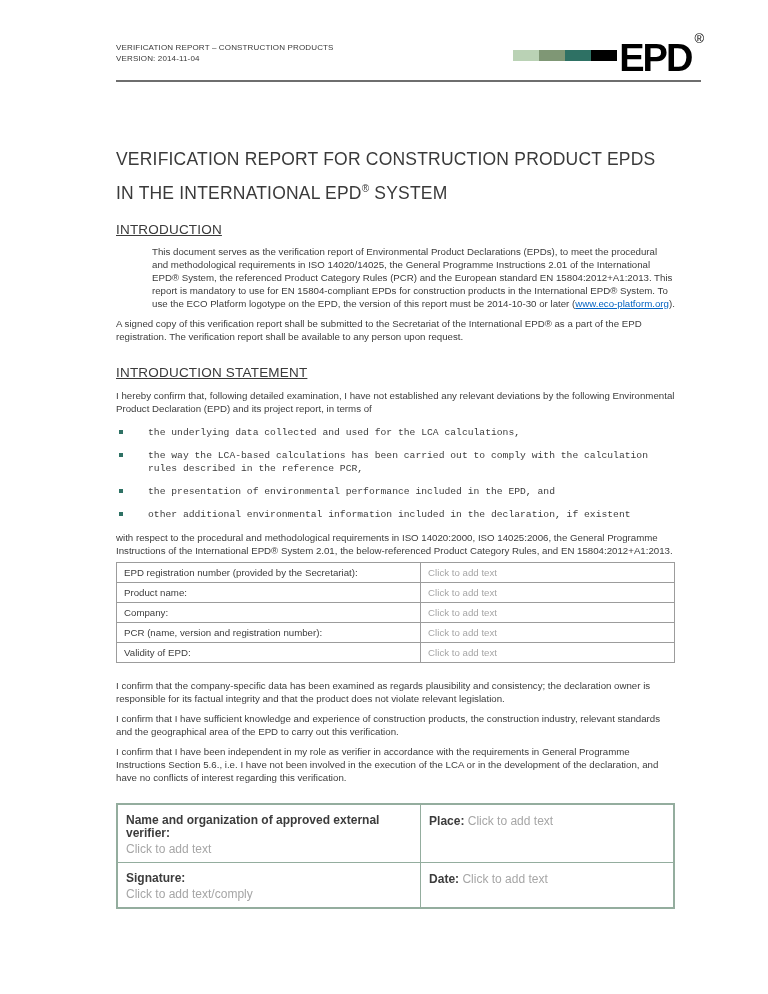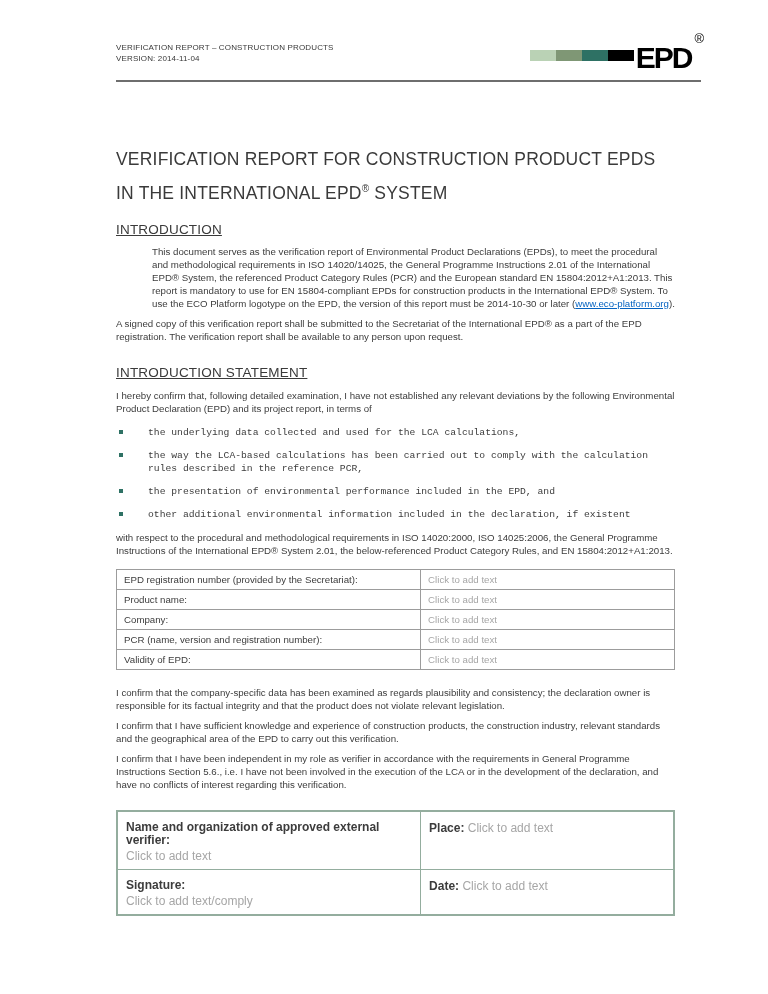--- a/index.html
+++ b/index.html
@@ -9,40 +9,40 @@
     position:relative; width:712px; height:994px; margin:0 auto;
     background:#ffffff; padding:42px 65px 0 88px; overflow:hidden;
   }
   
   .header { width:585px; }
   .header-row { display:flex; justify-content:space-between; align-items:flex-start; }
   .meta { font-size:8px; line-height:11px; letter-spacing:.15px; color:#383838; }
   .logo { display:flex; align-items:flex-start; margin-top:1px; }
   .logo-blocks { display:flex; margin-top:7px; }
   .logo-block { width:26px; height:11px; display:block; }
-  .logo-text { font-size:30px; font-weight:700; letter-spacing:-2px; line-height:30px; color:#000; margin-left:2px; }
+  .logo-text { font-size:38px; font-weight:700; letter-spacing:-2px; line-height:30px; color:#000; margin-left:2px; }
   .logo-reg { font-size:13px; font-weight:400; letter-spacing:0; position:relative; top:-12px; left:3px; color:#000; }
   .header-rule { border:none; border-top:2px solid #6e6e6e; margin-top:7px; width:100%; }
   
   .doc-title { margin-top:62px; font-size:17.5px; line-height:30px; color:#3a3a3a; letter-spacing:.2px; }
   .doc-title sup { font-size:10px; }
   
   .h2 { font-size:13.5px; line-height:18px; color:#3a3a3a; letter-spacing:.2px;text-decoration:underline; }
   .h2.intro { margin-top:13px; }
   .h2.stmt  { margin-top:21px; }
   p.body { font-size:9.7px; line-height:13px; margin-top:7px; text-align:left; }
   p.body.first { margin-top:6px;margin-left:36px; }
   a.link { color:#0563c1; text-decoration:underline; cursor:pointer; }
   
   .bullets { margin-top:11px;font-family:Liberation Mono, monospace; }
   .bullet-item { display:flex; margin-bottom:10px; }
   .bullet-square { flex:0 0 auto; width:4px; height:4px; margin:4px 0 0 3px; }
   .bullet-text { font-size:9.7px; line-height:13px; margin-left:25px; }
   
-  table.epd-table { width:100%; border-collapse:collapse; margin-top:12px; }
+  table.epd-table { width:100%; border-collapse:collapse; margin-top:5px; }
   table.epd-table td { border:1px solid #9c9c9c; font-size:9.7px; height:20px; padding:2px 7px; vertical-align:middle; }
   td.detail-label { width:54.5%; color:#3c3c3c; }
   .placeholder { color:#a6a6a6; cursor:pointer; }
   
   p.conf1 { margin-top:16px; }
   
   table.verifier-table { width:100%; border-collapse:collapse; margin-top:19px; border:2px solid #94ad9e; }
   table.verifier-table td { border:1px solid #94ad9e; font-size:12px; vertical-align:top; padding:9px 8px 6px 8px; height:43px; }
   td.vt-left { width:54.5%; }
   .vt-label { font-weight:700; color:#3c3c3c; line-height:13px; }

